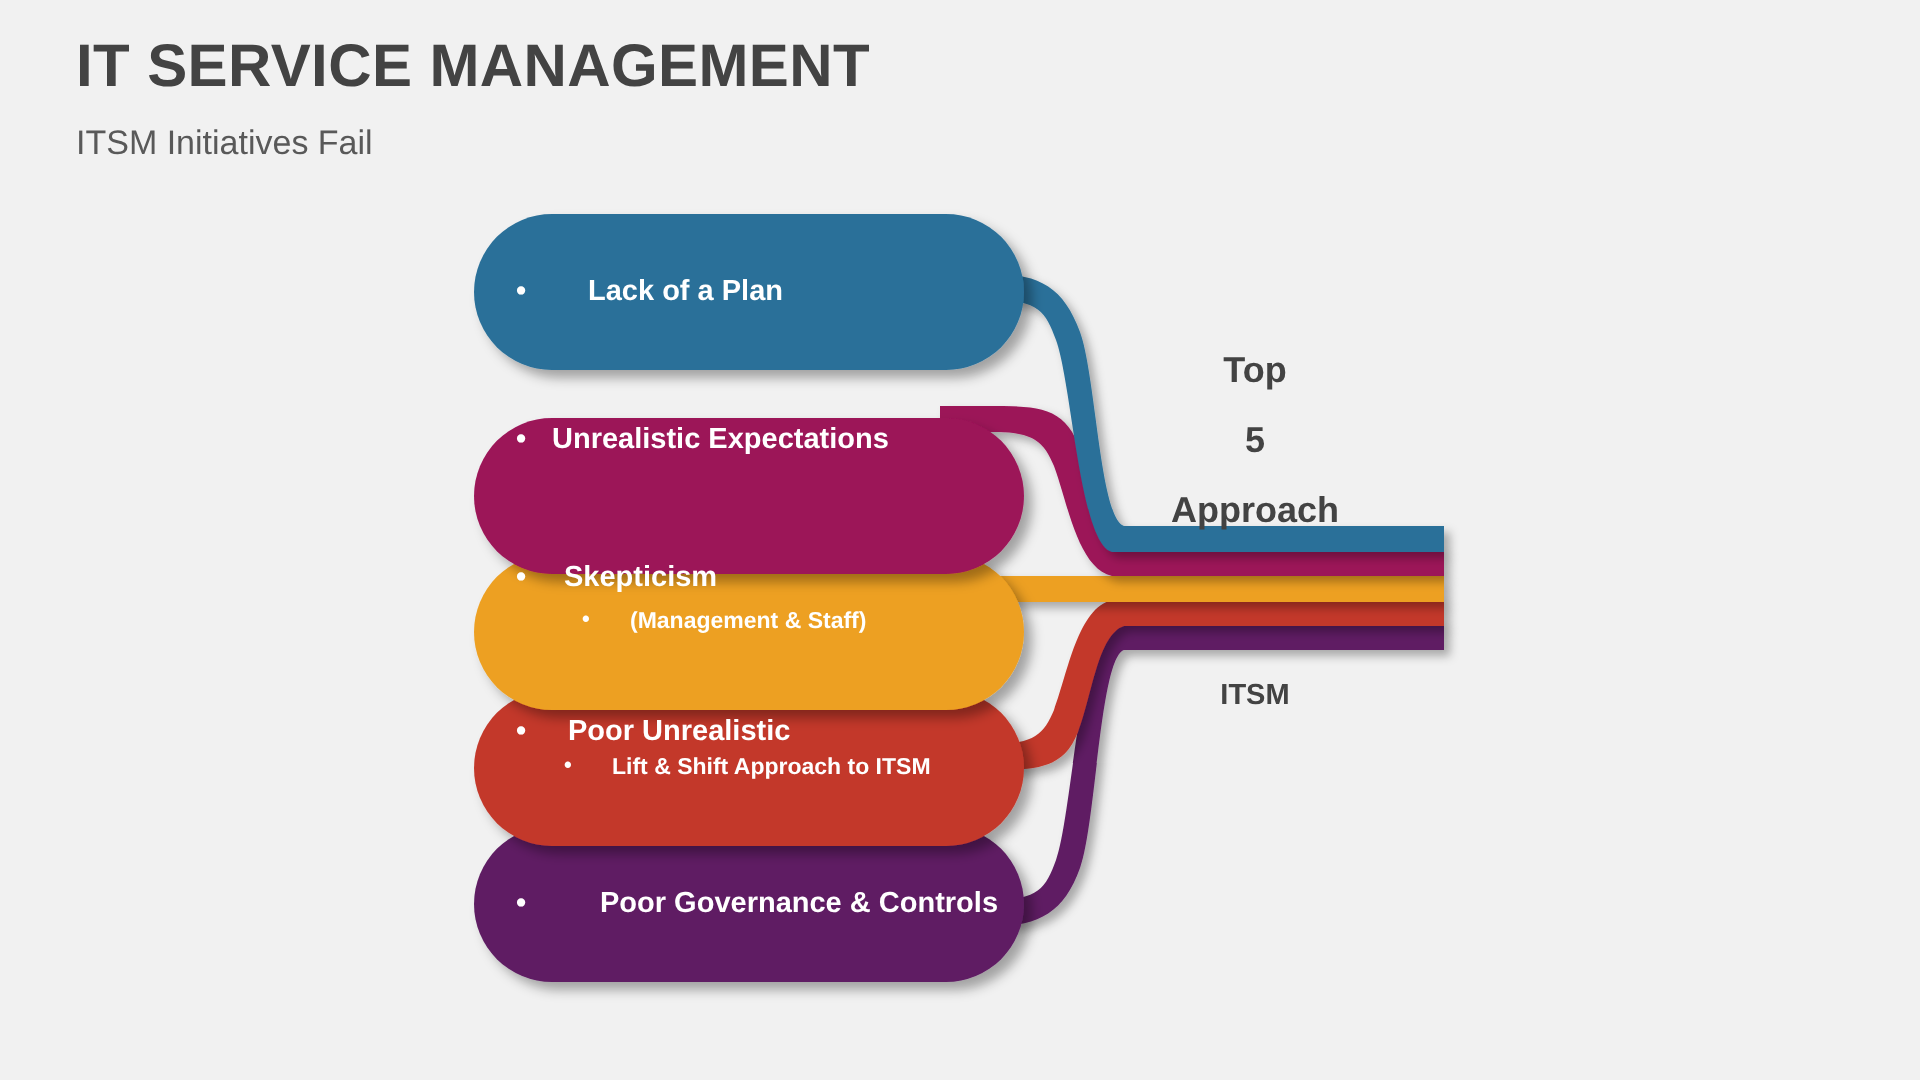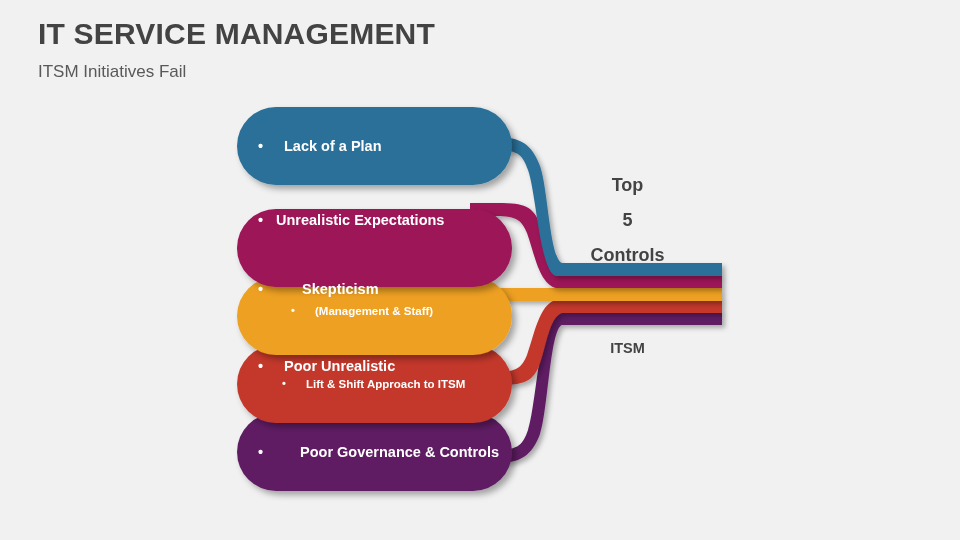--- a/index.html
+++ b/index.html
@@ -111,31 +111,31 @@
     <g>
       <path filter="url(#tailshadow)" d="M470,150 L497,150 C519,150 523,156 528,170
                C536,192 540,272 556,276 L722,276 L722,263 L562,263
                C550,259 548,188 540,166 C532,144 520,137 497,137 L470,137 Z" fill="#2a7099"></path>
       <rect x="237" y="107" width="275" height="78" rx="39" ry="39" fill="#2a7099" filter="url(#barshadow)"></rect>
     </g>
   </svg>
 
   <div class="bar-text bar-main" style="left:258px;top:137px;width:250px;height:18px;">
     <span class="bullet">•</span>
-    <span style="margin-left:10px;">Lack of a Plan</span>
+    <span style="margin-left:20px;">Lack of a Plan</span>
   </div>
 
   <div class="bar-text bar-main" style="left:258px;top:211px;width:250px;height:18px;">
     <span class="bullet">•</span>
     <span style="margin-left:2px;">Unrealistic Expectations</span>
   </div>
 
   <div class="bar-text bar-main" style="left:258px;top:280px;width:250px;height:18px;">
     <span class="bullet">•</span>
-    <span style="margin-left:28px;">Skepticism</span>
+    <span style="margin-left:8px;">Skepticism</span>
   </div>
   <div class="bar-text bar-sub" style="left:291px;top:303px;width:230px;height:15px;">
     <span class="bullet-sm">•</span>
     <span style="margin-left:10px;">(Management &amp; Staff)</span>
   </div>
 
   <div class="bar-text bar-main" style="left:258px;top:357px;width:250px;height:18px;">
     <span class="bullet">•</span>
     <span style="margin-left:10px;">Poor Unrealistic</span>
   </div>
@@ -145,20 +145,20 @@
   </div>
 
   <div class="bar-text bar-main" style="left:258px;top:443px;width:260px;height:18px;">
     <span class="bullet">•</span>
     <span style="margin-left:26px;">Poor Governance &amp; Controls</span>
   </div>
 
   <div id="top5">
     <div>Top</div>
     <div>5</div>
-    <div>Controls</div>
+    <div>Approach</div>
   </div>
 
   <div id="bottomlabel">
     <div>ITSM</div>
   </div>
 
 </div>
 
 </body></html>

